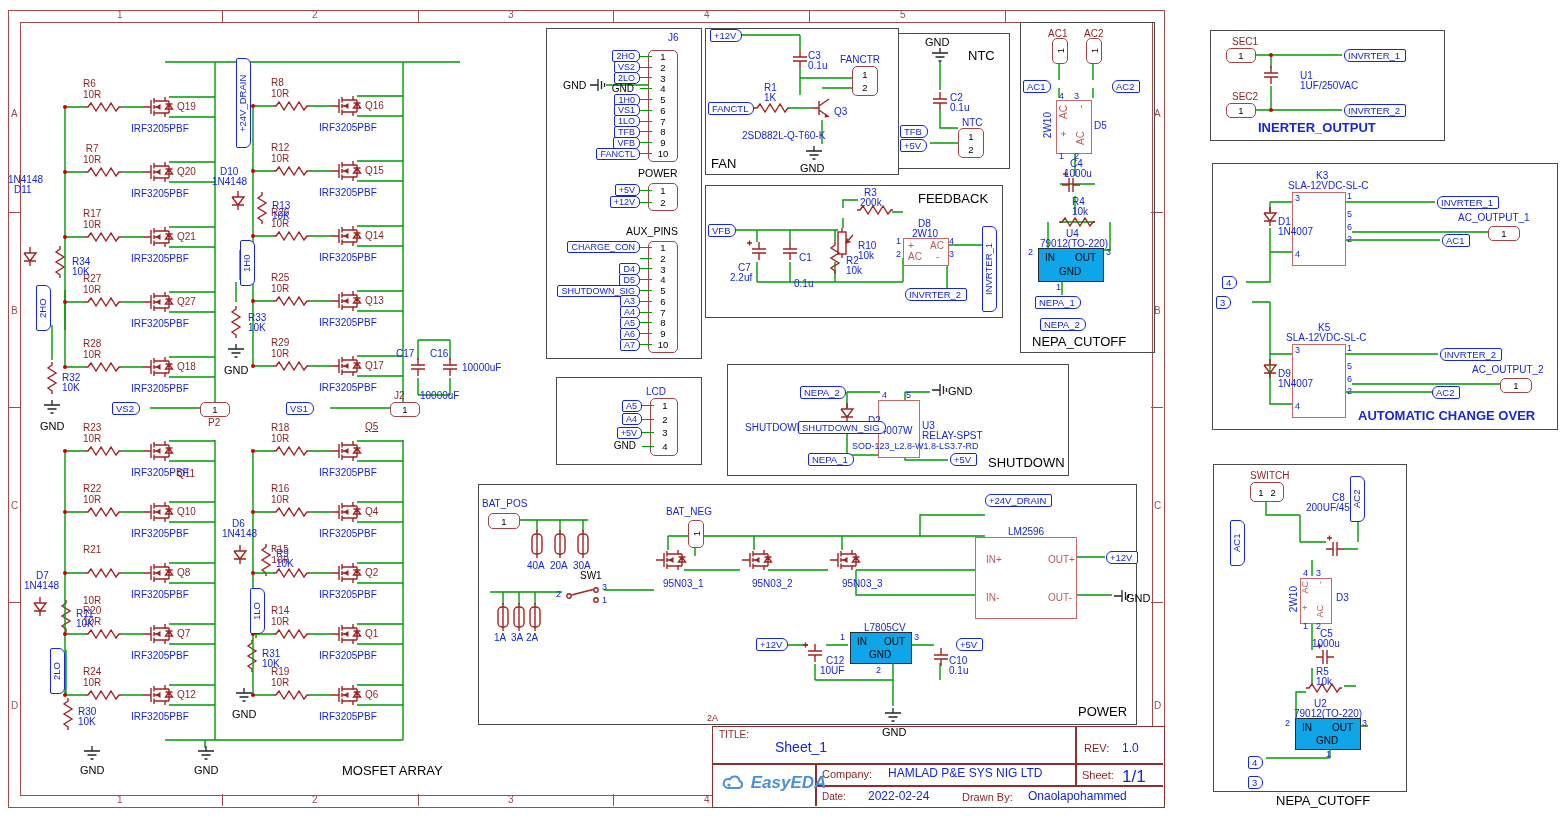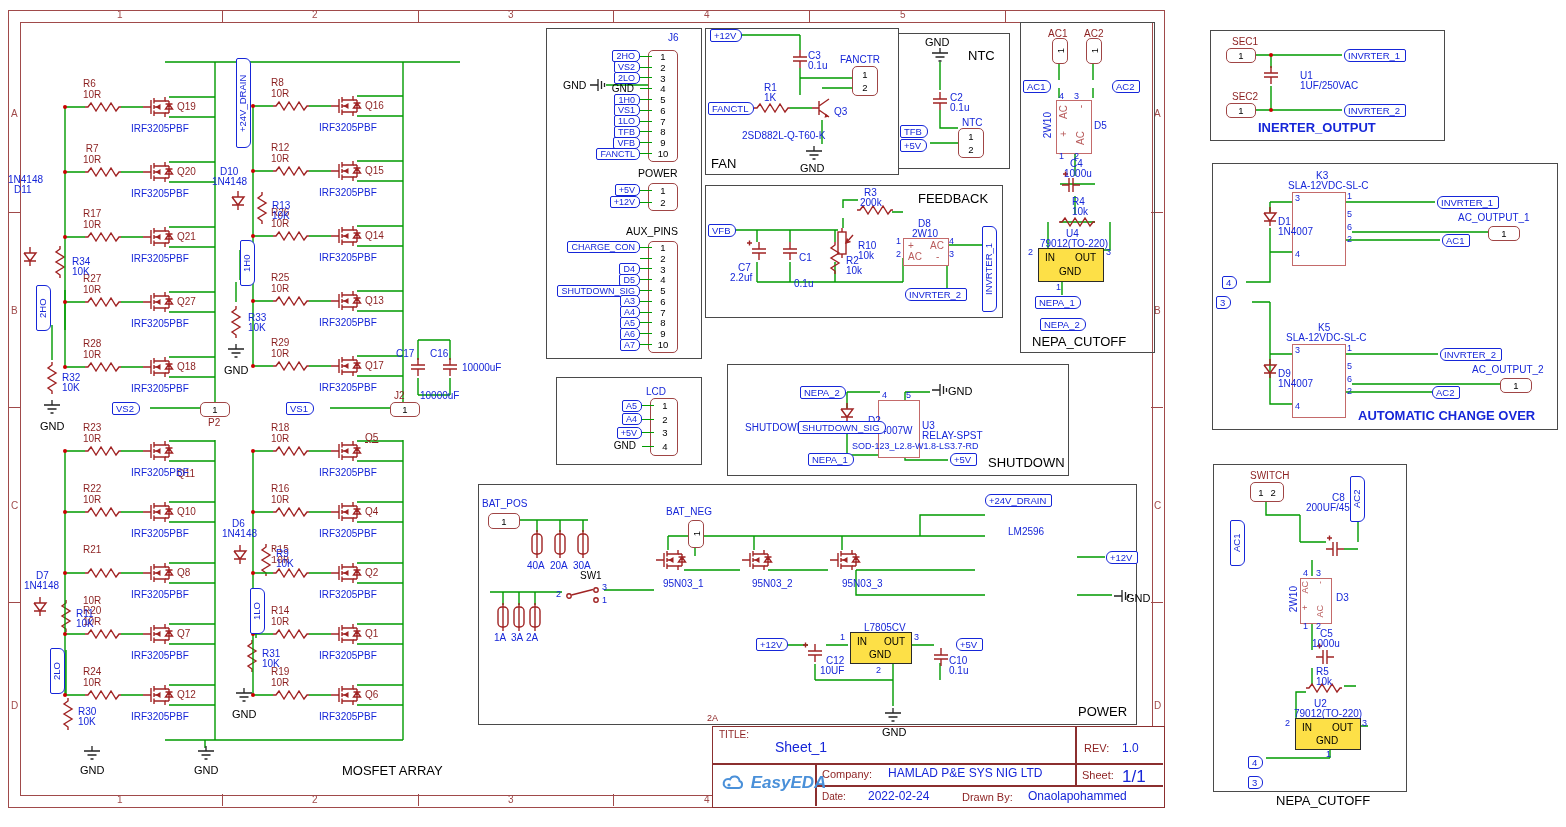--- a/index.html
+++ b/index.html
@@ -27,21 +27,21 @@
   .connh{flex-direction:row}
   .crows{position:absolute;display:flex;flex-direction:column;z-index:5}
   .crow{display:flex;align-items:center}
   .cl{margin-left:auto;border:1.2px solid #1626d8;color:#1626d8;background:#fff;font-size:9px;
       line-height:10px;padding:0 4px 0 3px;border-radius:2px 5px 5px 2px}
   .cl.kind-gnd{border:none;background:none;color:#000;font-size:10px;padding-right:6px;border-radius:0}
   .cl.kind-none{visibility:hidden}
   .cw{width:12px;height:1px;background:#009b00}
   .pn{width:22px;text-align:center;color:#000;font-size:9.5px}
   .redbox{position:absolute;border:1.5px solid #c46a6a;background:#fff;color:#b85a5a;font-size:9px;z-index:3}
-  .icb{position:absolute;border:1.6px solid #2a2a2a;background:#fde047;color:#000;font-size:10px;z-index:3}
+  .icb{position:absolute;border:1.6px solid #2a2a2a;background:#0ea5e9;color:#000;font-size:10px;z-index:3}
   .secbox{position:absolute;border:1.6px solid #4a4a4a;z-index:2}
   .fr{position:absolute;border:1.6px solid #a04a4a;z-index:1}
   .gl{position:absolute;font-size:10px;color:#a04a4a;z-index:2}
   .tick{position:absolute;background:#a04a4a;z-index:2}
   .tbl{position:absolute;border:1.6px solid #8b2f2f;z-index:3;background:#fff}
   .tbline{position:absolute;background:#8b2f2f;z-index:4}
   .vtext{writing-mode:vertical-rl;transform:rotate(180deg)}
   .logo{position:absolute;color:#4a90d9;font-size:17px;font-weight:bold;font-style:italic;z-index:5}
 </style>
 </head>
@@ -447,21 +447,21 @@
       <div class="cell-lab" style="left: 83px; top: 667px;">
         <span class="m">R24</span>
         <span class="m">10R</span>
       </div>
       <span class="l m" style="left: 177px; top: 689px;">Q12</span>
       <span class="l b" style="left: 131px; top: 711px;">IRF3205PBF</span>
       <div class="cell-lab" style="left: 271px; top: 423px;">
         <span class="m">R18</span>
         <span class="m">10R</span>
       </div>
-      <span class="l m" style="left: 365px; top: 432px; text-decoration: underline;">Q5</span>
+      <span class="l m" style="left: 365px; top: 421px; text-decoration: underline;">Q5</span>
       <span class="l b" style="left: 319px; top: 467px;">IRF3205PBF</span>
       <div class="cell-lab" style="left: 271px; top: 484px;">
         <span class="m">R16</span>
         <span class="m">10R</span>
       </div>
       <span class="l m" style="left: 365px; top: 506px;">Q4</span>
       <span class="l b" style="left: 319px; top: 528px;">IRF3205PBF</span>
       <div class="cell-lab" style="left: 271px; top: 545px; font-family: Liberation Mono, monospace;">
         <span class="m">R15</span>
         <span class="m">10R</span>
@@ -811,20 +811,26 @@
 <span class="l b sm" style="left:602px;top:583px">3</span>
 <span class="l b sm" style="left:602px;top:596px">1</span>
 <span class="l b" style="left:494px;top:632px">1A</span>
 <span class="l b" style="left:511px;top:632px">3A</span>
 <span class="l b" style="left:526px;top:632px">2A</span>
 <span class="l b" style="left:663px;top:578px">95N03_1</span>
 <span class="l b" style="left:752px;top:578px">95N03_2</span>
 <span class="l b" style="left:842px;top:578px">95N03_3</span>
 <span class="fl fll" style="left:985px;top:494px">+24V_DRAIN</span>
 <span class="l b" style="left:1008px;top:526px">LM2596</span>
+<div class="redbox" style="left:975px;top:537px;width:100px;height:80px">
+  <span class="l" style="left:10px;top:16px;color:#b85a5a">IN+</span>
+  <span class="l" style="left:72px;top:16px;color:#b85a5a">OUT+</span>
+  <span class="l" style="left:10px;top:54px;color:#b85a5a">IN-</span>
+  <span class="l" style="left:72px;top:54px;color:#b85a5a">OUT-</span>
+</div>
 <span class="fl fll" style="left:1106px;top:551px">+12V</span>
 <span class="l k" style="left:1126px;top:592px;font-size:11px">GND</span>
 <span class="l b" style="left:864px;top:622px">L7805CV</span>
 <div class="icb" style="left:850px;top:632px;width:60px;height:30px">
   <span class="l k" style="left:6px;top:3px">IN</span>
   <span class="l k" style="left:33px;top:3px">OUT</span>
   <span class="l k" style="left:18px;top:16px">GND</span>
 </div>
 <span class="l b sm" style="left:840px;top:633px">1</span>
 <span class="l b sm" style="left:914px;top:633px">3</span>

